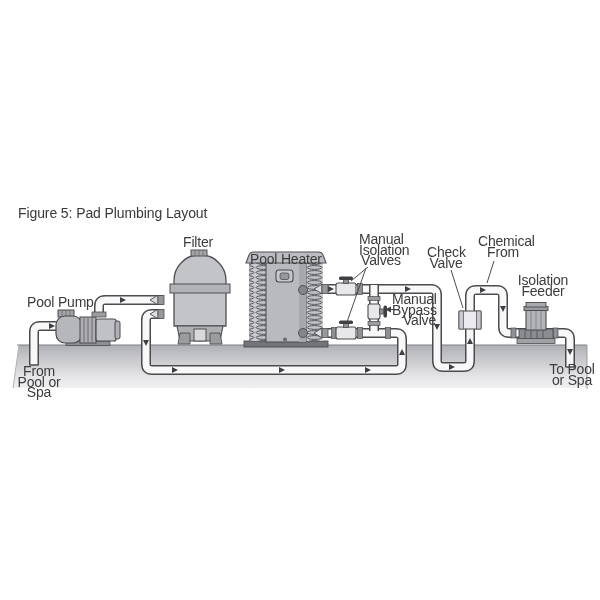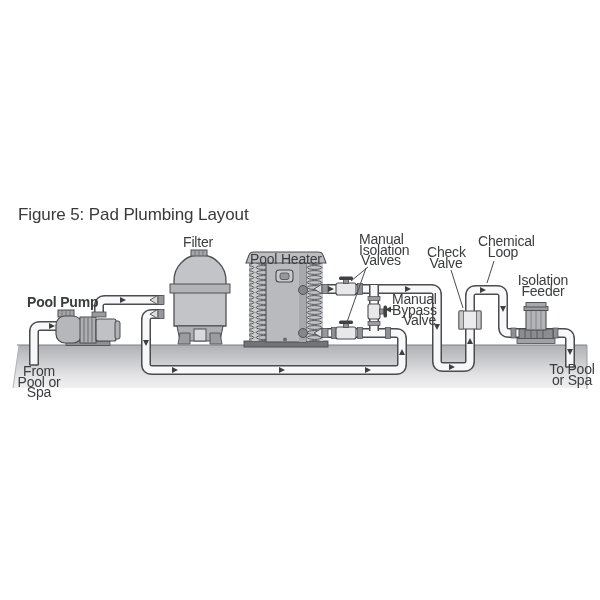--- a/index.html
+++ b/index.html
@@ -2,21 +2,21 @@
 <html><head>
 <meta charset="utf-8">
 <style>
   html,body{margin:0;padding:0;background:#ffffff;}
   #stage{position:relative;width:600px;height:600px;background:#ffffff;overflow:hidden;
          font-family:"Liberation Sans",sans-serif;}
   #plumb-svg{position:absolute;left:0;top:0;}
   .lbl{position:absolute;font-size:14px;line-height:10.5px;color:#3b3c3e;
        letter-spacing:-0.2px;text-align:center;}
   .lbl.nowrap{white-space:nowrap;}
-  #figure-title{position:absolute;left:18px;top:205px;font-size:17px;color:#39393b;
+  #figure-title{position:absolute;left:18px;top:205px;font-size:14px;color:#39393b;
        letter-spacing:-0.1px;white-space:nowrap;}
 </style>
 </head>
 <body>
 
 <div id="stage">
 
 <svg id="plumb-svg" width="600" height="600" viewBox="0 0 600 600">
   <defs>
     <linearGradient id="padGrad" x1="0" y1="345" x2="0" y2="389" gradientUnits="userSpaceOnUse">
@@ -194,33 +194,33 @@
     <line x1="366" y1="268" x2="347" y2="322"></line>
     <line x1="451" y1="270" x2="463" y2="308"></line>
     <line x1="494" y1="261" x2="487" y2="283"></line>
     <line x1="390" y1="309.5" x2="399" y2="309.5"></line>
     <polygon points="385,309.5 391,306.5 391,312.5" fill="#3f4044" stroke="none"></polygon>
   </g>
 </svg>
 
 <div id="figure-title">Figure 5: Pad Plumbing Layout</div>
 
-<div class="lbl nowrap" style="left:27px;top:297px;font-weight:bold;">Pool Pump</div>
+<div class="lbl nowrap" style="left:27px;top:297px;">Pool Pump</div>
 
 <div class="lbl" style="left:178px;top:237px;width:40px;">Filter</div>
 
 <div class="lbl nowrap" style="left:250px;top:238px;width:66px;margin-top:16px;">Pool Heater</div>
 
 <div class="lbl" style="left:359px;top:234px;width:44px;">Manual Isolation Valves</div>
 
 <div class="lbl" style="left:392px;top:294px;width:44px;text-align:right;">Manual Bypass Valve</div>
 
 <div class="lbl" style="left:427px;top:247px;width:38px;">Check Valve</div>
 
-<div class="lbl" style="left:478px;top:236px;width:50px;">Chemical Loop</div>
+<div class="lbl" style="left:478px;top:236px;width:50px;">Chemical From</div>
 
 <div class="lbl" style="left:517px;top:275px;width:52px;">Isolation Feeder</div>
 
 <div class="lbl" style="left:15px;top:366px;width:48px;">From Pool or Spa</div>
 
 <div class="lbl" style="left:549px;top:364px;width:46px;">To Pool or Spa</div>
 
 </div>
 
 </body></html>

